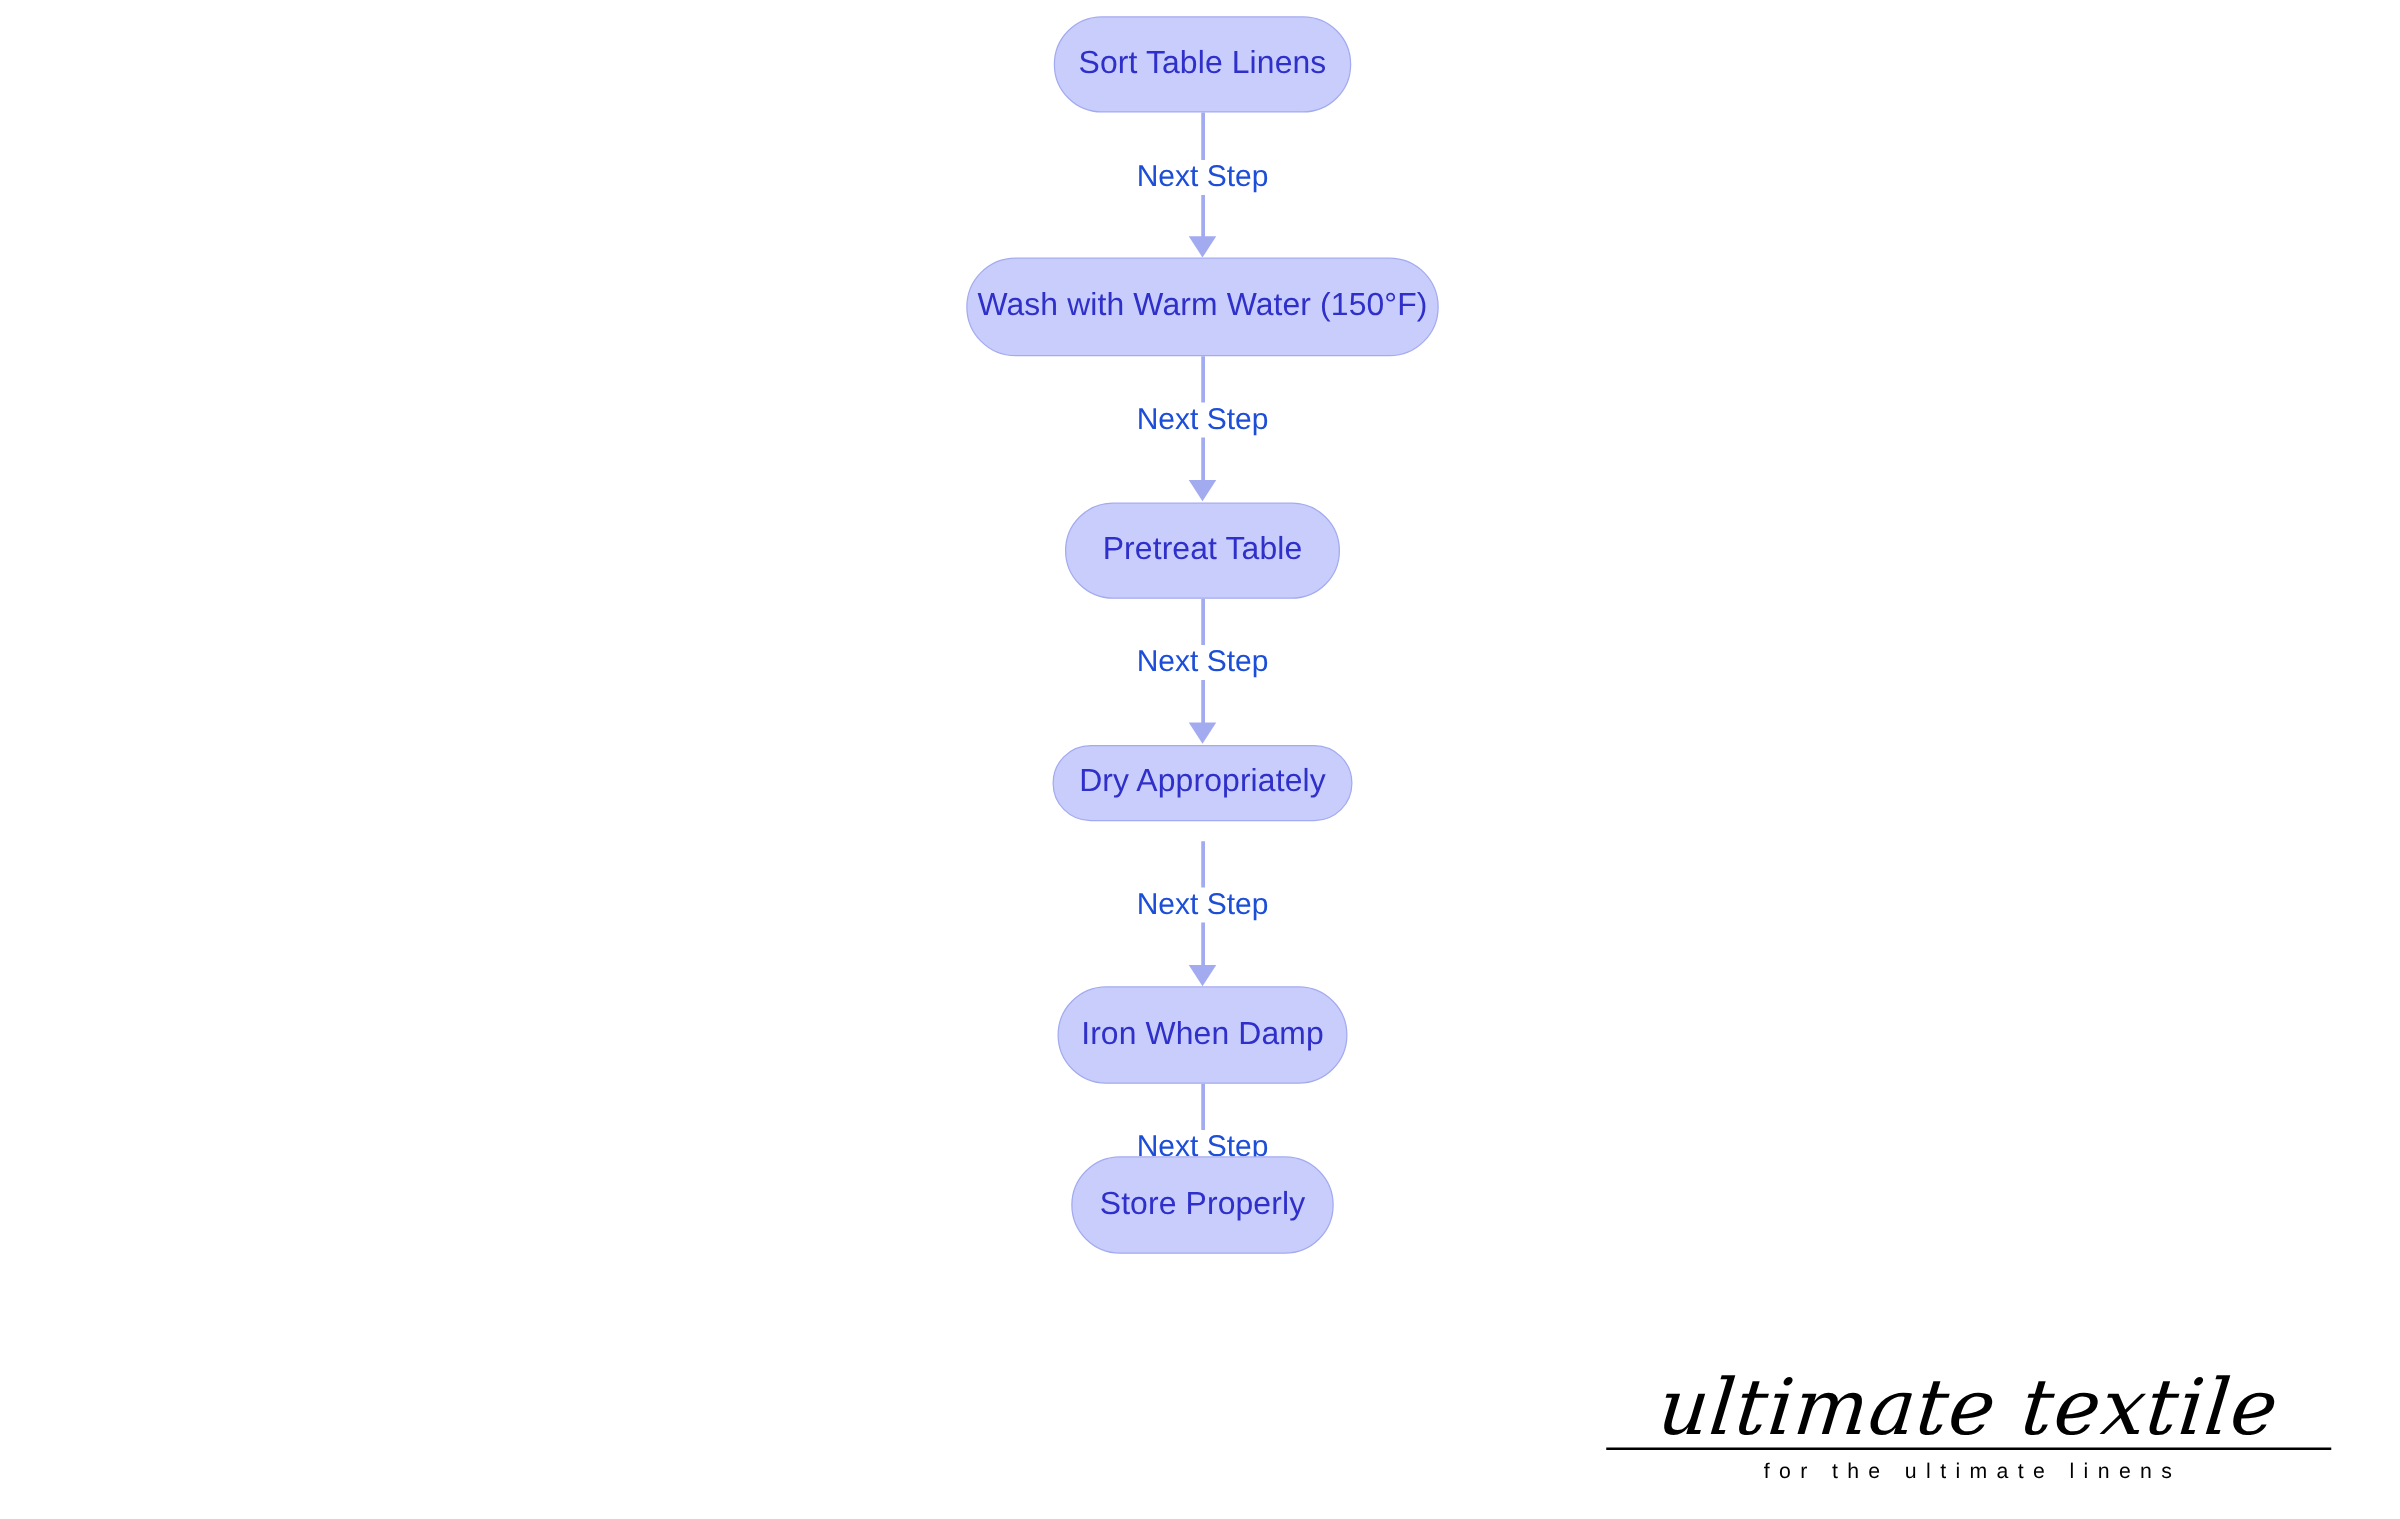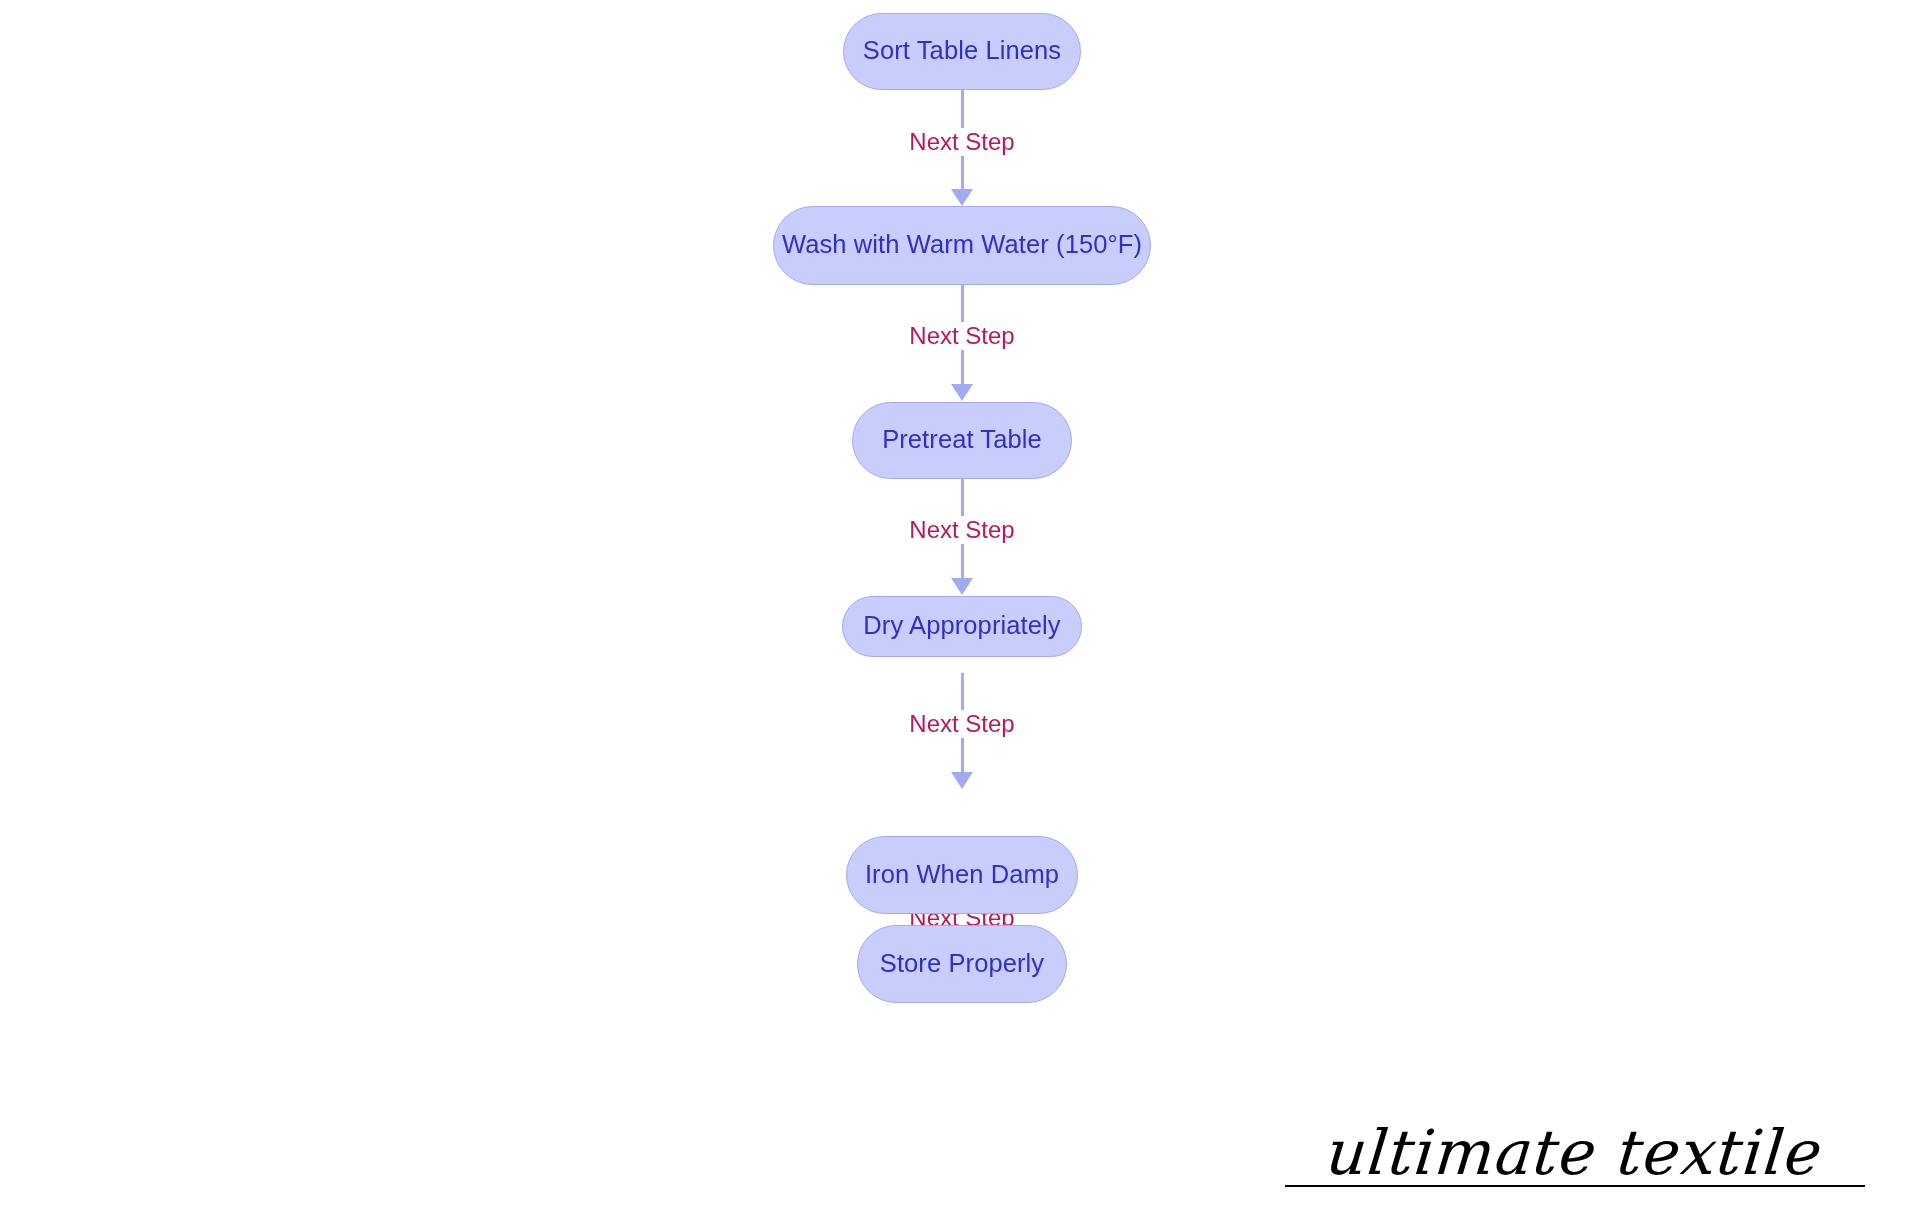--- a/index.html
+++ b/index.html
@@ -71,21 +71,21 @@
     margin-left: -11px;
     width: 0;
     height: 0;
     border-left: 11px solid transparent;
     border-right: 11px solid transparent;
     border-top: 17px solid #a3abf0;
   }
 
   .edge-label {
     position: absolute;
-    color: #be185d;
+    color: #1d4ed8;
     font-size: 24px;
     line-height: 1;
     white-space: nowrap;
     transform: translateX(-50%);
     background: #ffffff;
     padding: 2px 6px;
     user-select: none;
   }
 
   
@@ -152,21 +152,22 @@
       <div class="edge-label" style="left: 962px; top: 710px;">Next Step</div>
       <div class="edge" style="left: 962px; top: 867px; height: 116px;">
         <div class="edge-line" style="height: 101px;"></div>
         <div class="edge-head" style="top: 99px;"></div>
       </div>
       <div class="edge-label" style="left: 962px; top: 904px;">Next Step</div>
       <div class="node" style="width: 238px; height: 77px; left: 843px; top: 12.5px;">Sort Table Linens</div>
       <div class="node" style="width: 378px; height: 79px; left: 773px; top: 205.5px; text-align: right;">Wash with Warm Water (150°F)</div>
       <div class="node" style="width: 220px; height: 77px; left: 852px; top: 401.5px;">Pretreat Table</div>
       <div class="node" style="width: 240px; height: 61px; left: 842px; top: 595.5px;">Dry Appropriately</div>
-      <div class="node" style="width: 232px; height: 78px; left: 846px; top: 836px;">Iron When Damp</div>
+      <div class="node" style="width: 232px; height: 78px; left: 846px; top: 789px;">Iron When Damp</div>
       <div class="node" style="width: 210px; height: 78px; left: 857px; top: 925px;">Store Properly</div>
     </div>
 
   <div class="brand-logo">
     <span class="brand-script">ultimate textile</span>
     <div class="brand-rule"></div>
+    <span class="brand-tagline">for the ultimate linens</span>
   </div>
 </div>
 
 </body></html>

